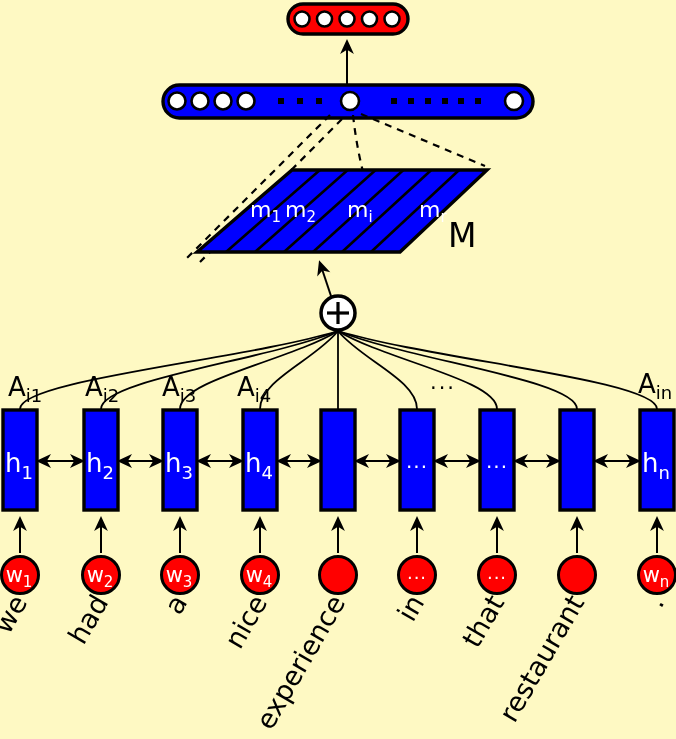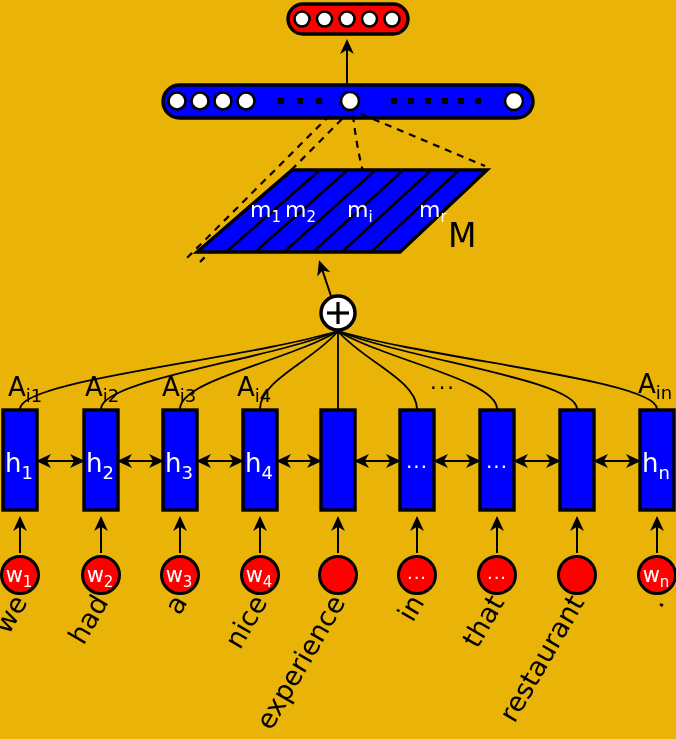--- a/index.html
+++ b/index.html
@@ -1,16 +1,16 @@
 <!DOCTYPE html>
 <html><head>
 <meta charset="utf-8">
 <style>
   html,body{margin:0;padding:0;background:#ffffff;}
-  .stage{width:676px;height:739px;position:relative;background:#eab308;font-family:"DejaVu Sans",sans-serif;}
+  .stage{width:676px;height:739px;position:relative;background:#fef9c3;font-family:"DejaVu Sans",sans-serif;}
   svg{display:block;}
   .blue-node{fill:#0000ff;stroke:#000000;stroke-width:3.4;}
   .blue-pill{fill:#0000ff;stroke:#000000;stroke-width:3.4;}
   .red-pill{fill:#ff0000;stroke:#000000;stroke-width:3.4;}
   .red-node{fill:#ff0000;stroke:#000000;stroke-width:3;}
   .unit{fill:#ffffff;stroke:#000000;stroke-width:2.6;}
   .sq{fill:#000000;stroke:none;}
   .wire{stroke:#000000;stroke-width:2;fill:none;}
   .curve{stroke:#000000;stroke-width:1.8;fill:none;}
   .dash{stroke:#000000;stroke-width:2.2;fill:none;stroke-dasharray:7 6;}

